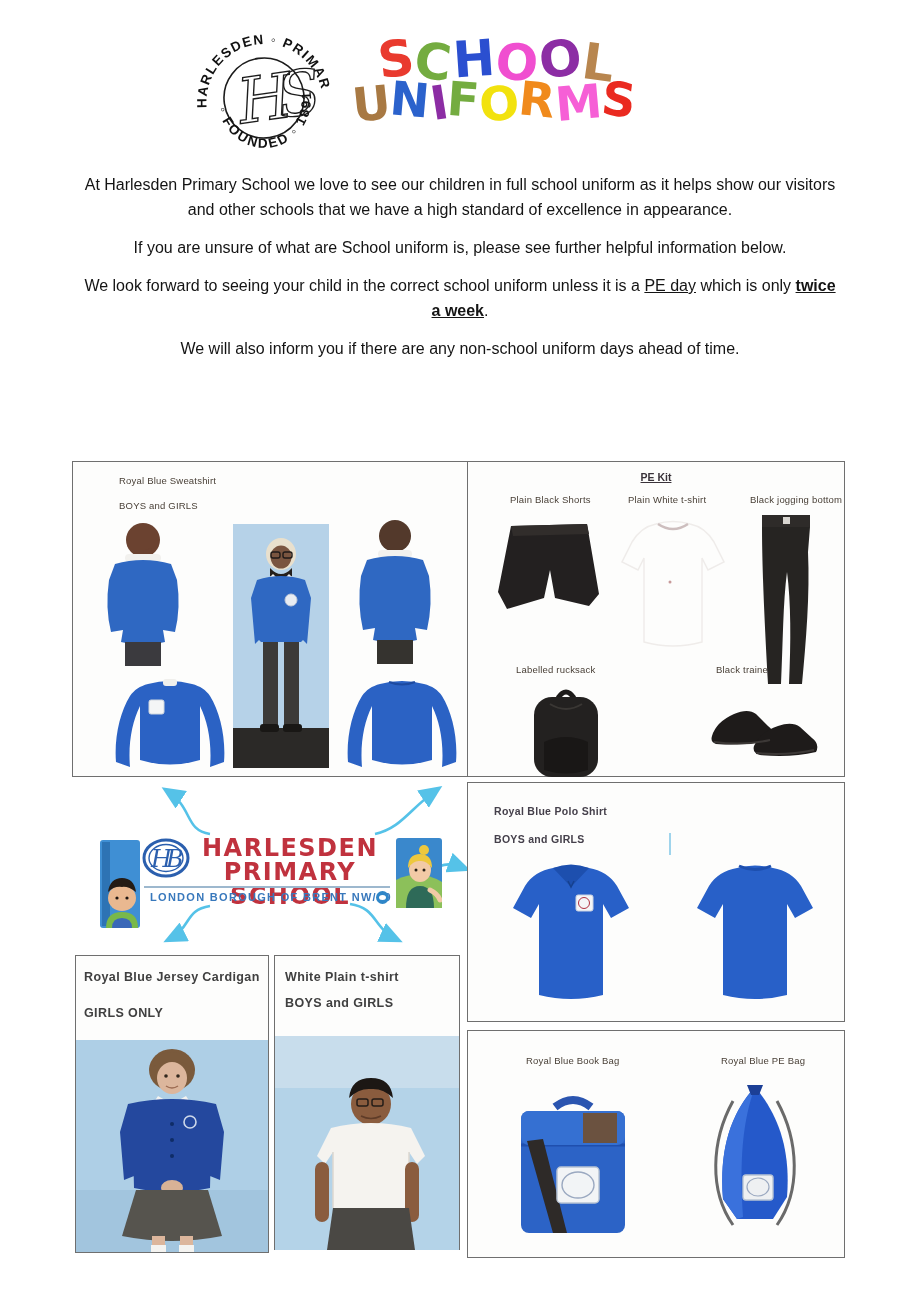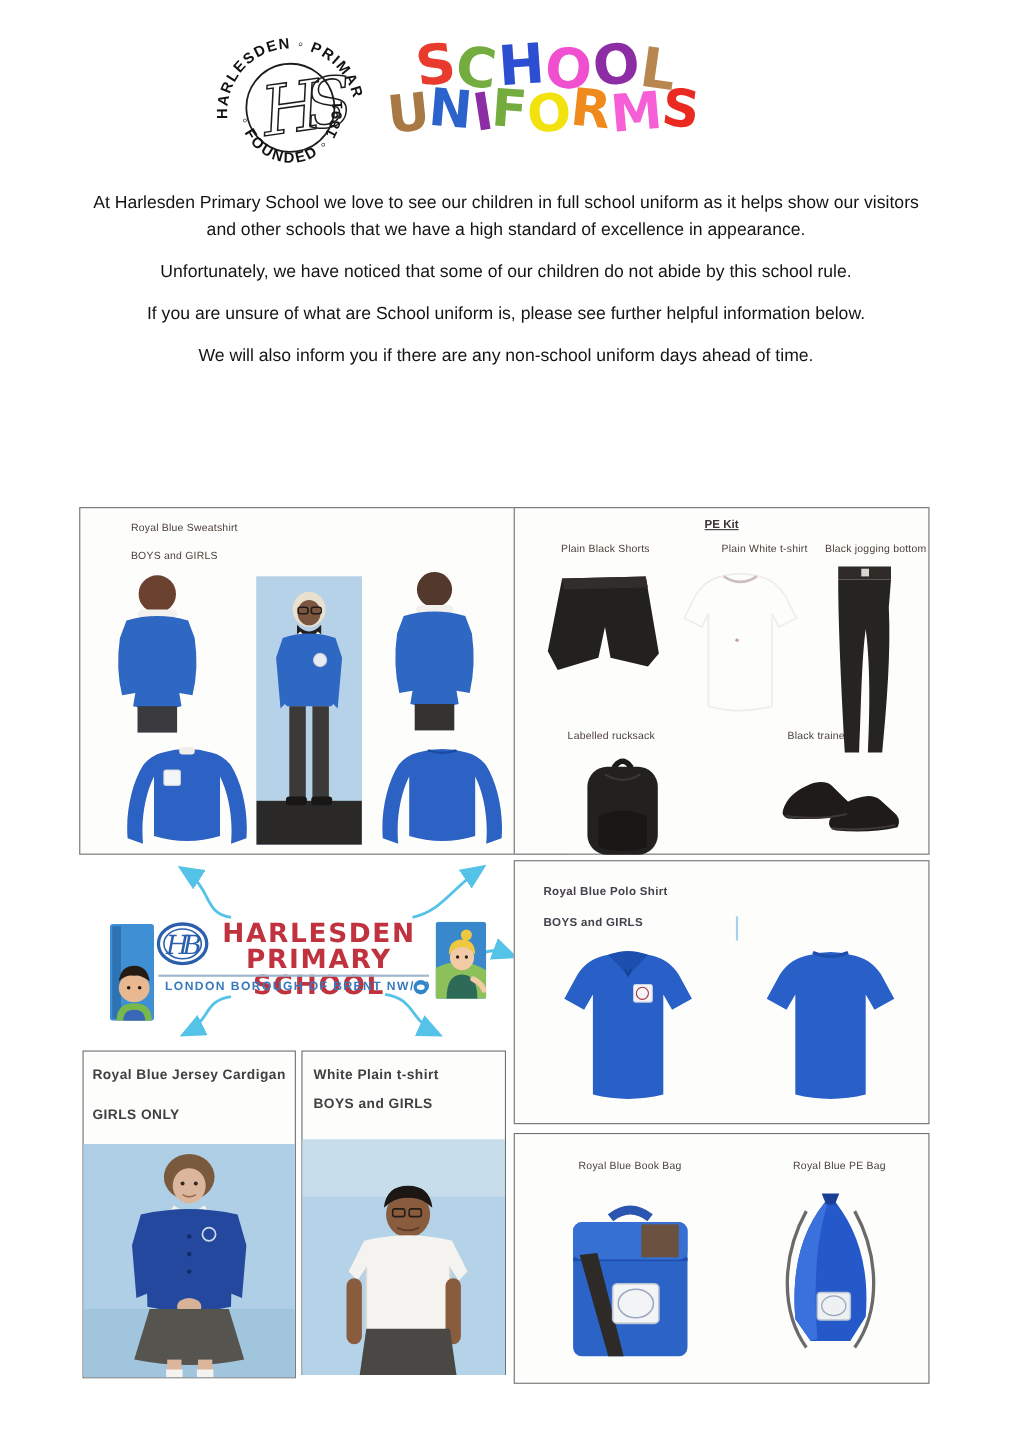--- a/index.html
+++ b/index.html
@@ -83,22 +83,22 @@
     <div class="title-row row1">
       <span class="tl" style="color:#e93a2e">S</span><span class="tl" style="color:#74ac40">C</span><span class="tl" style="color:#2b4fd0">H</span><span class="tl" style="color:#f04fd0">O</span><span class="tl" style="color:#8c2da4">O</span><span class="tl" style="color:#b8864f">L</span>
     </div>
     <div class="title-row row2">
       <span class="tl" style="color:#a87943">U</span><span class="tl" style="color:#2b62cc">N</span><span class="tl" style="color:#8c2da4">I</span><span class="tl" style="color:#74ac40">F</span><span class="tl" style="color:#f2e20e">O</span><span class="tl" style="color:#f08a1c">R</span><span class="tl" style="color:#f65fd6">M</span><span class="tl" style="color:#ea2a20">S</span>
     </div>
   </div>
 
   <div class="intro">
     <p>At Harlesden Primary School we love to see our children in full school uniform as it helps show our visitors and other schools that we have a high standard of excellence in appearance.</p>
-    <p>Unfortunately, we have noticed that some of our children do not abide by this school rule.</p>
     <p>If you are unsure of what are School uniform is, please see further helpful information below.</p>
+    <p><span>We look forward to seeing your child in the correct school uniform unless it is a </span><span class="u">PE day</span><span> which is only </span><span class="bu">twice a week</span><span>.</span></p>
     <p>We will also inform you if there are any non-school uniform days ahead of time.</p>
   </div>
 
   <div class="panel" style="left:72px;top:461px;width:445px;height:316px;">
     <span class="plabel" style="left:46px;top:13px;">Royal Blue Sweatshirt</span>
     <span class="plabel" style="left:46px;top:38px;">BOYS and GIRLS</span>
 
     <svg class="art" style="left:20px;top:56px;" width="100" height="150" viewBox="0 0 100 150">
       <ellipse cx="50" cy="22" rx="17" ry="17" fill="#6b4230"></ellipse>
       <path d="M58,30 Q64,46 54,64 L47,61 Q55,46 50,33 Z" fill="#6b4230"></path>
@@ -139,21 +139,21 @@
 
     <svg class="art" style="left:268px;top:212px;" width="122" height="100" viewBox="0 0 122 100">
       <path d="M39,10 C31,12 25,16 21,22 C11,38 5,64 7,88 L21,93 C19,70 23,48 31,32 L31,86 Q61,95 91,86 L91,32 C99,48 103,70 101,93 L115,88 C117,64 111,38 101,22 C97,16 91,12 83,10 Q61,4 39,10 Z" fill="#2b62c4"></path>
       <path d="M48,8 Q61,13 74,8" fill="none" stroke="#1d4aa0" stroke-width="2"></path>
     </svg>
   </div>
 
   <div class="panel" style="left:467px;top:461px;width:378px;height:316px;">
     <span class="pekit-title" style="top:9px;">PE Kit</span>
     <span class="plabel" style="left:42px;top:32px;">Plain Black Shorts</span>
-    <span class="plabel" style="left:160px;top:32px;margin-left:28px;">Plain White t-shirt</span>
+    <span class="plabel" style="left:160px;top:32px;">Plain White t-shirt</span>
     <span class="plabel" style="left:282px;top:32px;">Black jogging bottom</span>
     <span class="plabel" style="left:48px;top:202px;">Labelled rucksack</span>
     <span class="plabel" style="left:248px;top:202px;">Black trainers</span>
 
     <svg class="art" style="left:25px;top:52px;" width="112" height="110" viewBox="0 0 112 110">
       <path d="M18,12 L94,10 L106,80 L96,92 L62,84 L57,56 L51,84 L14,95 L5,78 Z" fill="#232020"></path>
       <path d="M18,12 L94,10 L96,20 L20,22 Z" fill="#312d2b"></path>
     </svg>
 
     <svg class="art" style="left:150px;top:52px;" width="110" height="140" viewBox="0 0 110 140">

